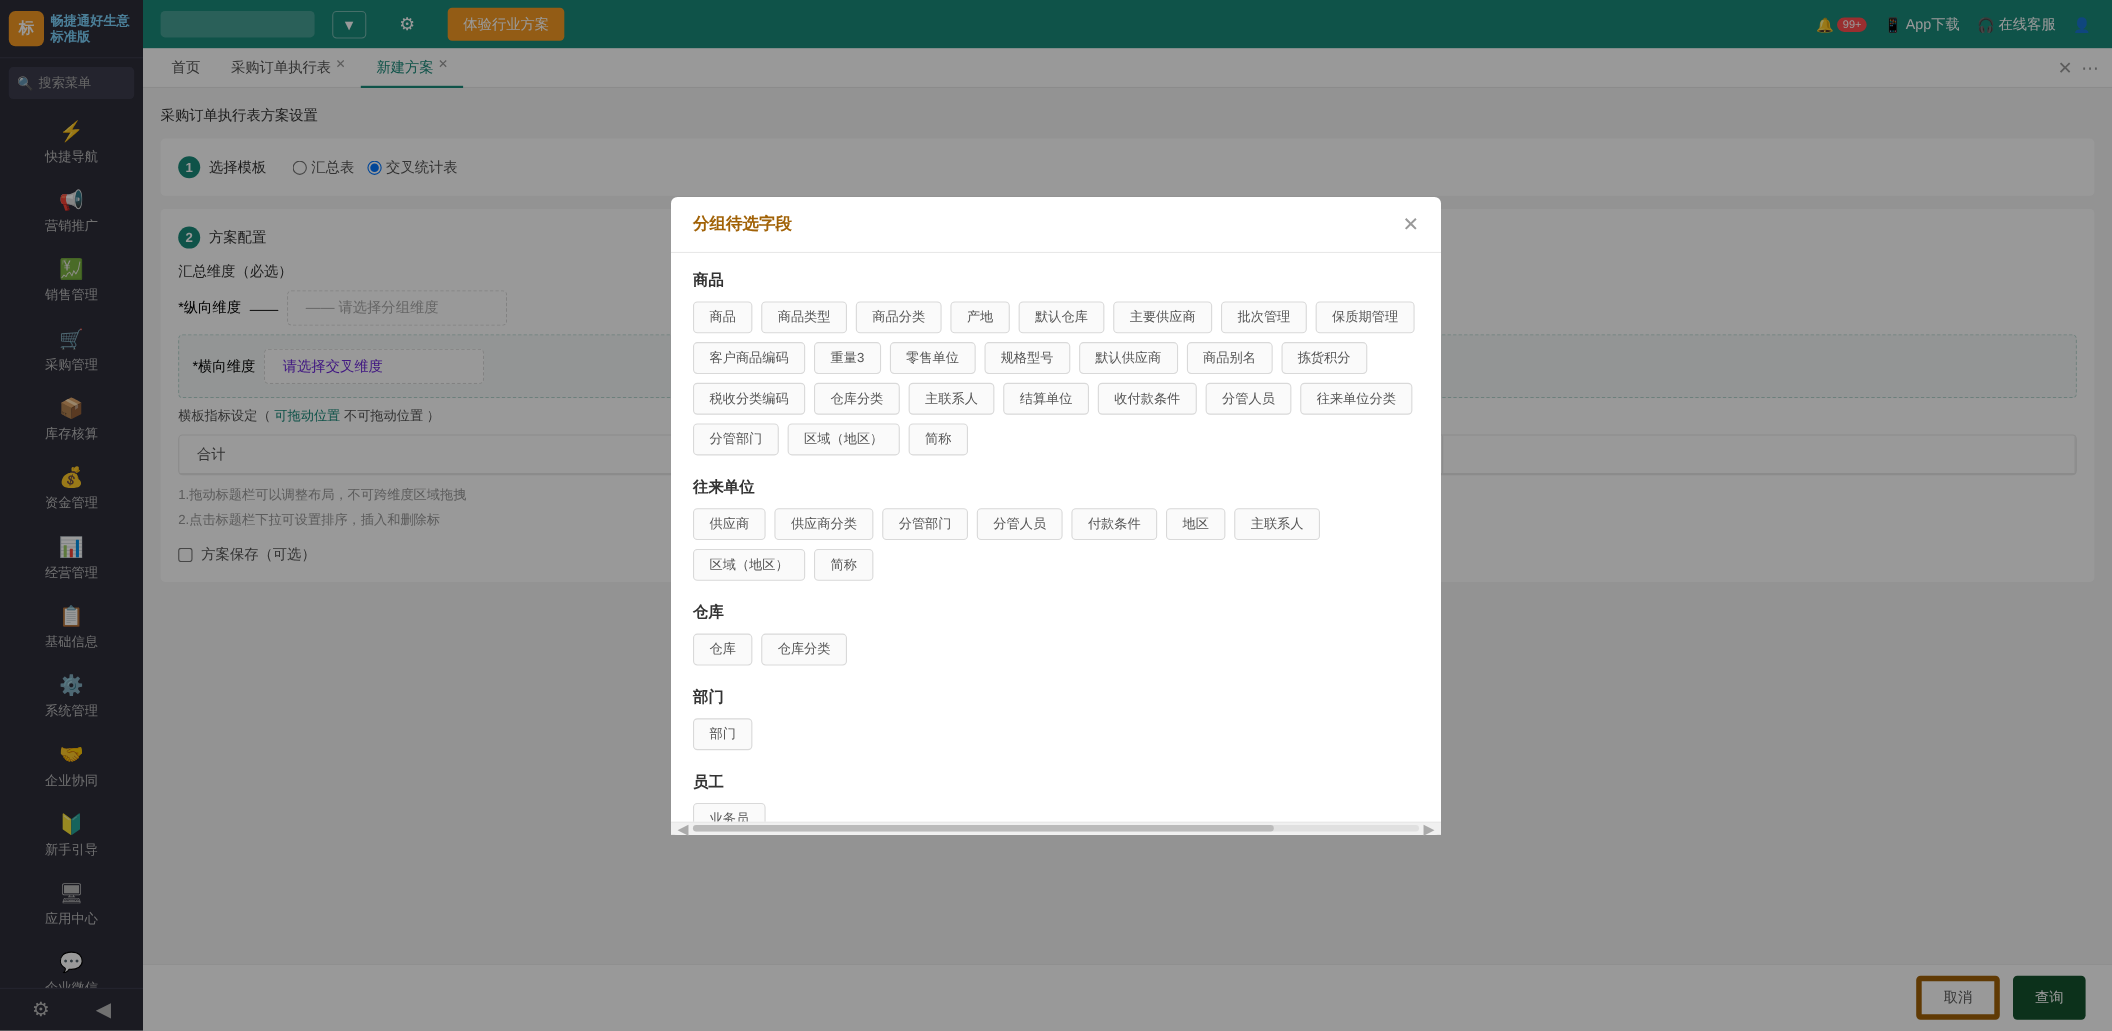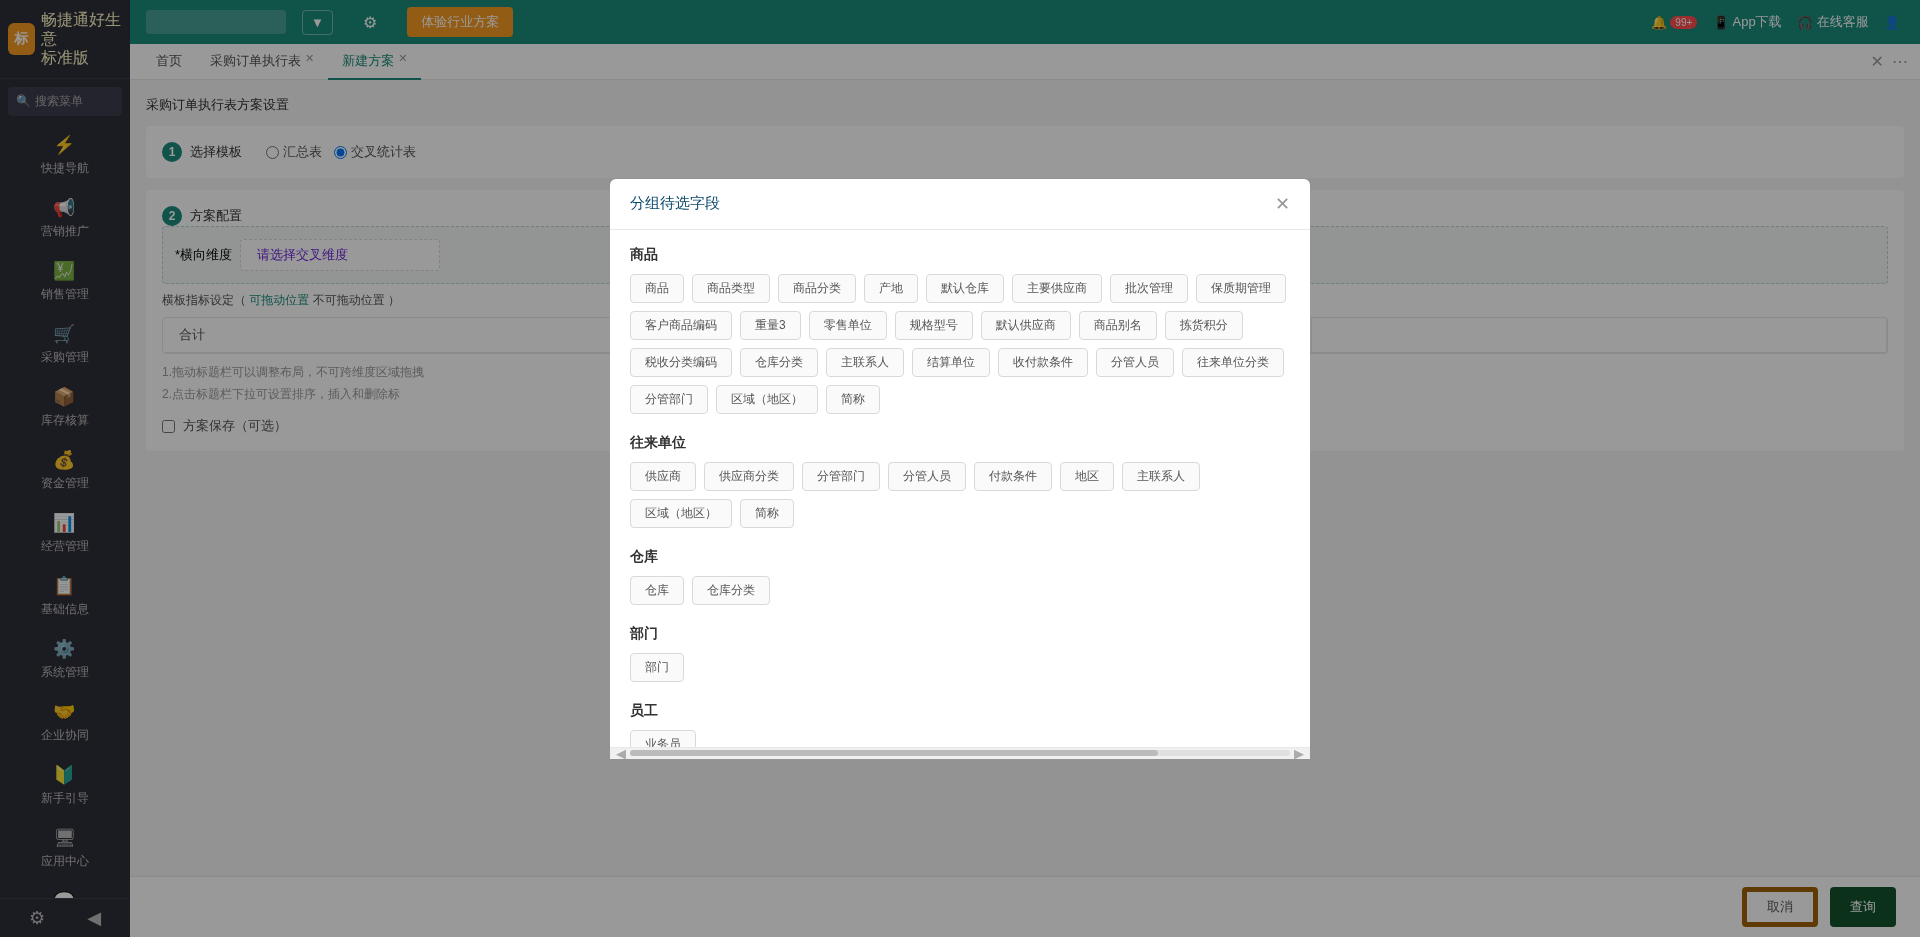--- a/index.html
+++ b/index.html
@@ -6,21 +6,21 @@
     body { font-family: "Microsoft YaHei", "PingFang SC", sans-serif; font-size: 13px; background: #f0f2f5; }
 
     
     .app-layout { display: flex; height: 937px; overflow: hidden; }
     .sidebar { width: 130px; background: #2d2d3a; flex-shrink: 0; display: flex; flex-direction: column; }
     .main-area { flex: 1; display: flex; flex-direction: column; overflow: hidden; }
 
     
     .sidebar-logo { padding: 10px 8px; border-bottom: 1px solid #3d3d4e; display: flex; align-items: center; gap: 6px; }
     .logo-icon { width: 32px; height: 32px; background: #f59a23; border-radius: 6px; display: flex; align-items: center; justify-content: center; color: white; font-weight: bold; font-size: 14px; }
-    .logo-text { color: #fef9c3; font-size: 16px; font-weight: normal; line-height: 1.2; }
+    .logo-text { color: #7dd3fc; font-size: 12px; font-weight: bold; line-height: 1.2; }
     .sidebar-search { padding: 8px; }
     .sidebar-search-btn { width: 100%; background: #3d3d4e; border: none; border-radius: 4px; color: #aaa; padding: 6px 8px; cursor: pointer; display: flex; align-items: center; gap: 4px; font-size: 12px; }
     .sidebar-nav { flex: 1; overflow-y: auto; }
     .sidebar-item { display: flex; flex-direction: column; align-items: center; padding: 10px 4px; cursor: pointer; color: #bbb; font-size: 12px; gap: 4px; }
     .sidebar-item .icon { font-size: 18px; }
     .sidebar-bottom { display: flex; justify-content: space-around; padding: 8px; border-top: 1px solid #3d3d4e; }
     .sidebar-bottom-btn { background: none; border: none; color: #bbb; cursor: pointer; font-size: 18px; }
 
     
     .topbar { height: 44px; background: #1a8a7a; display: flex; align-items: center; padding: 0 16px; gap: 16px; }
@@ -47,21 +47,21 @@
     .radio-group label { display: flex; align-items: center; gap: 4px; cursor: pointer; font-size: 13px; color: #555; }
 
     
     .config-section { background: white; border-radius: 4px; padding: 16px; margin-bottom: 12px; }
     .config-label { font-size: 13px; color: #333; margin-bottom: 8px; }
 
     
     .modal-overlay { position: fixed; top: 0; left: 0; right: 0; bottom: 0; background: rgba(0,0,0,0.4); z-index: 100; display: flex; align-items: center; justify-content: center; }
     .modal { background: white; border-radius: 6px; width: 700px; max-height: 580px; display: flex; flex-direction: column; position: relative; }
     .modal-header { padding: 14px 20px; border-bottom: 1px solid #e8e8e8; display: flex; justify-content: space-between; align-items: center; }
-    .modal-title { font-size: 15px; font-weight: normal; color: #0c4a6e; }
+    .modal-title { font-size: 15px; font-weight: bold; color: #a16207; }
     .modal-close { background: none; border: none; cursor: pointer; color: #999; font-size: 18px; }
     .modal-body { flex: 1; overflow-y: auto; padding: 16px 20px; }
 
     
     .field-group { margin-bottom: 20px; }
     .field-group-title { font-size: 14px; font-weight: bold; color: #333; margin-bottom: 10px; }
     .field-tags { display: flex; flex-wrap: wrap; gap: 8px; }
     .field-tag { border: 1px solid #d9d9d9; border-radius: 4px; padding: 5px 14px; font-size: 12px; color: #555; cursor: pointer; background: #fafafa; }
 
     
@@ -228,20 +228,28 @@
               <span>交叉统计表</span>
             </label>
           </div>
         </div>
       </div>
 
       <div class="config-section">
         <div class="step">
           <div class="step-num">2</div>
           <div class="step-label">方案配置</div>
+        </div>
+        <div style="margin-top:12px;">
+          <div class="config-label">汇总维度（必选）</div>
+          <div style="display:flex;align-items:center;gap:8px;margin-bottom:8px;">
+            <span>*纵向维度</span>
+            <span>——</span>
+            <div style="border:1px dashed #d9d9d9;border-radius:4px;padding:6px 16px;color:#aaa;cursor:pointer;min-width:200px;">——  请选择分组维度</div>
+          </div>
         </div>
         <div style="background:#f5f9f8;border:1px dashed #b5d5cf;border-radius:4px;padding:12px;margin-bottom:8px;">
           <div style="display:flex;align-items:center;gap:8px;">
             <span>*横向维度</span>
             <div style="border:1px dashed #d9d9d9;border-radius:4px;padding:6px 16px;color:#6d28d9;cursor:pointer;min-width:200px;background:white;">请选择交叉维度</div>
           </div>
         </div>
         <div style="font-size:12px;color:#555;margin-bottom:8px;">
           <span>横板指标设定（</span>
           <span style="color:#1a8a7a;">可拖动位置</span>

